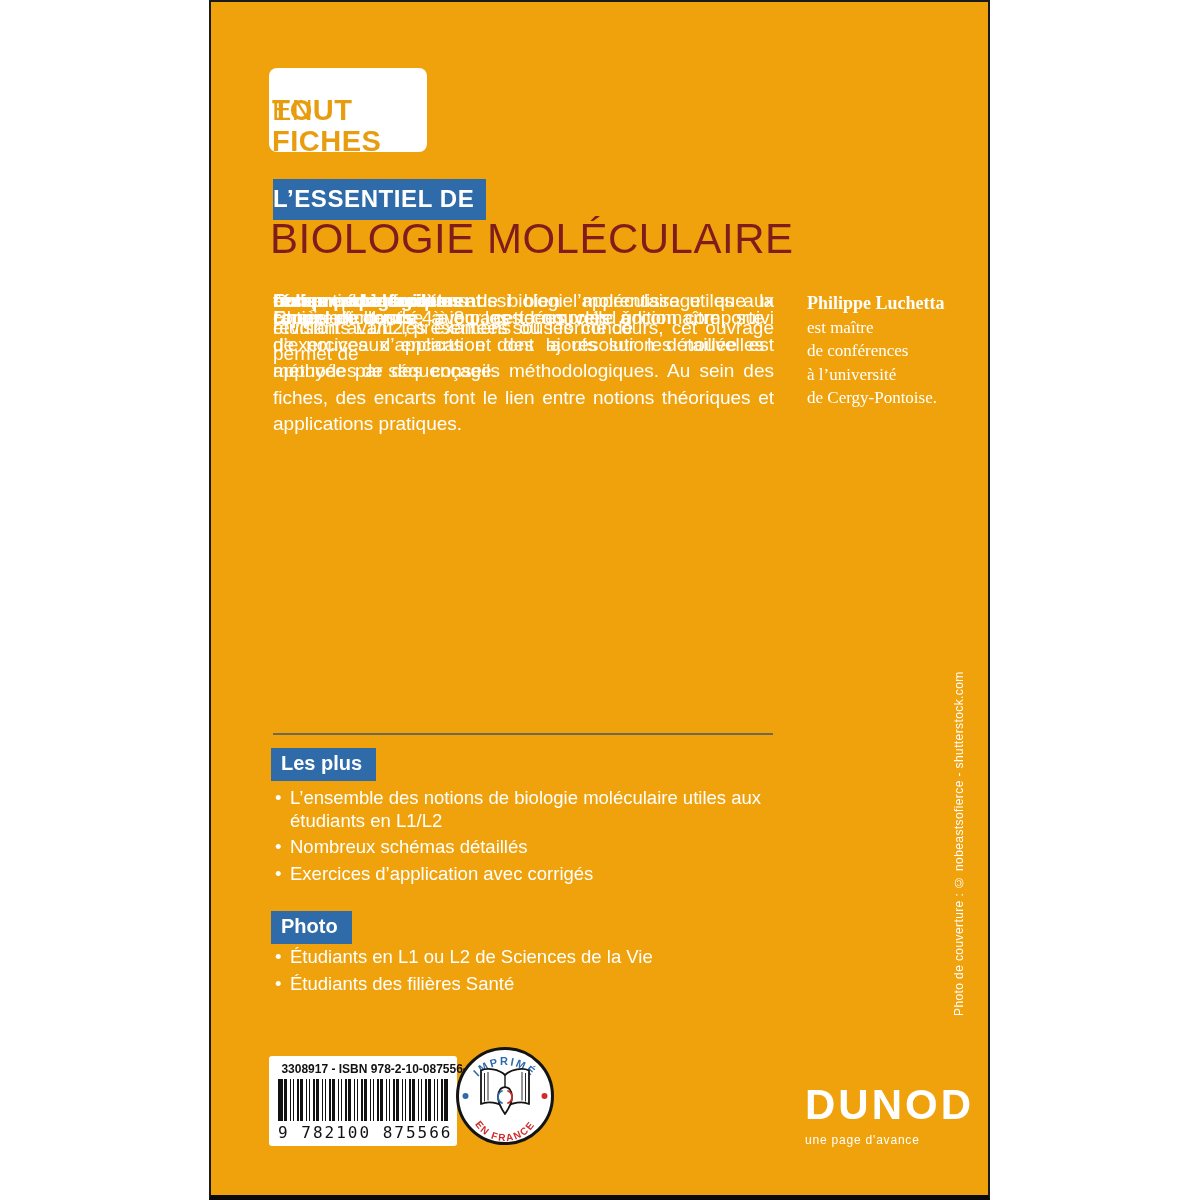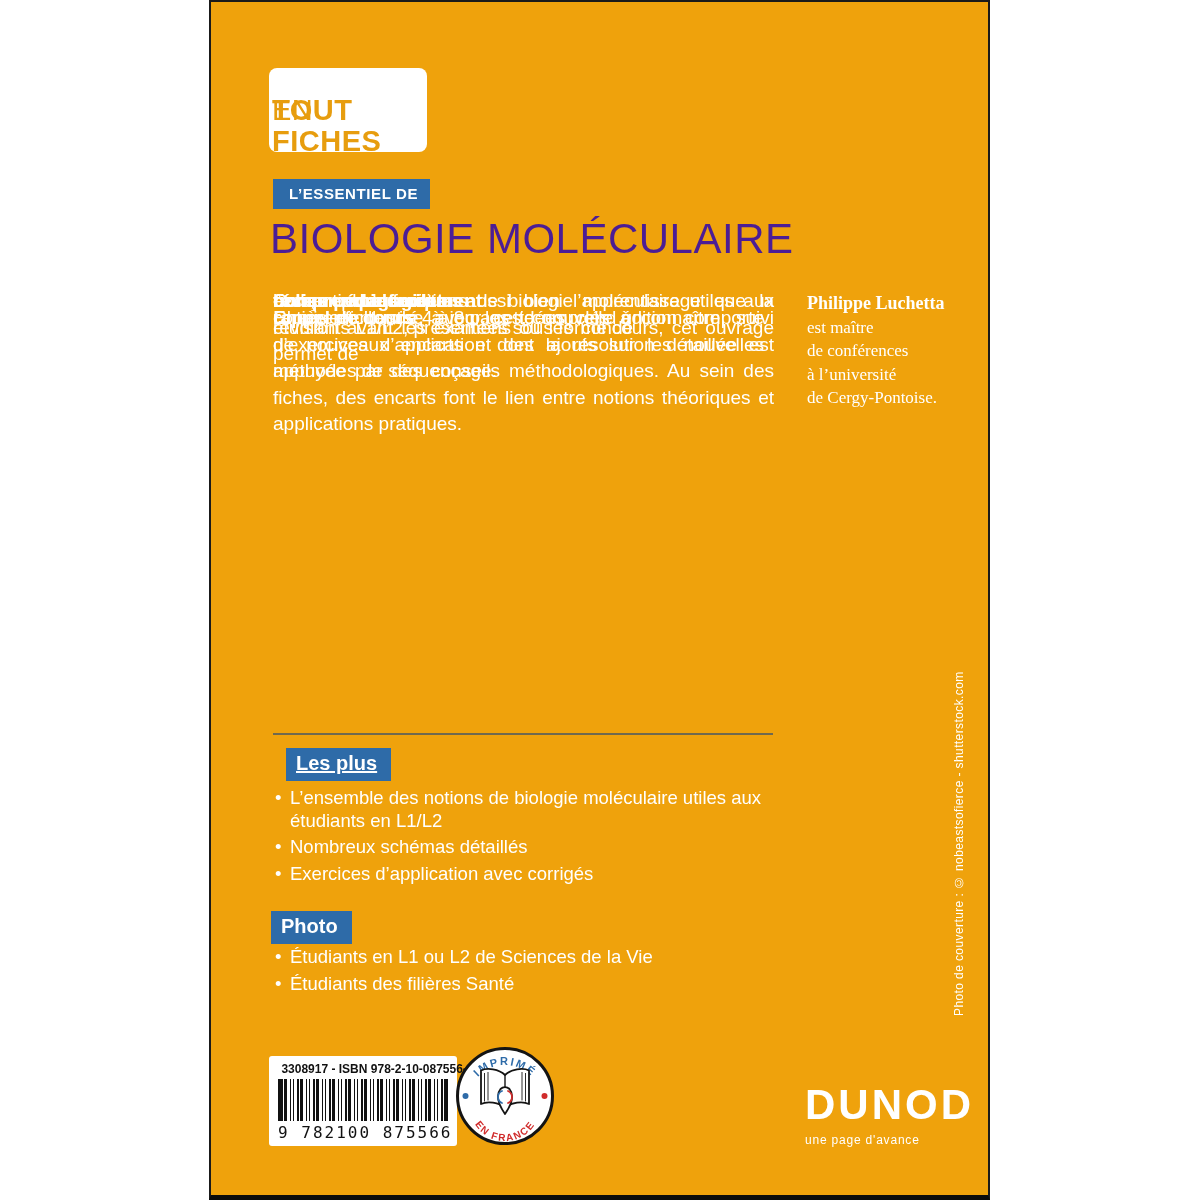--- a/index.html
+++ b/index.html
@@ -22,40 +22,40 @@
   .card *{position:absolute;}
 
   
   .logo-box{left:58px;top:66px;width:158px;height:84px;background:#ffffff;border-radius:8px;
     display:flex;flex-direction:column;justify-content:center;padding-left:3px;}
   .logo-box span{position:static;}
   .logo-line{font-size:29px;line-height:31px;font-weight:800;color:#e79d0e;letter-spacing:0.5px;display:block;}
   .logo-en{font-weight:400;}
 
   
-  .kicker{left:62px;top:177px;background:var(--blue);color:#fff;font-size:15px;font-weight:700;
-    padding:6px 12px 7px 16px;letter-spacing:0.6px;white-space:nowrap;}
-  .title{left:59px;top:213px;color:#4c1d95;font-size:42px;font-weight:400;letter-spacing:0.5px;white-space:nowrap;}
+  .kicker{left:62px;top:177px;background:var(--blue);color:#fff;font-size:24px;font-weight:700;
+    padding:6px 12px 7px 0;letter-spacing:0.6px;white-space:nowrap;}
+  .title{left:59px;top:213px;color:#7f1d1d;font-size:42px;font-weight:400;letter-spacing:0.5px;white-space:nowrap;}
 
   
   .intro{left:62px;top:286px;width:501px;color:#fff;font-size:19px;line-height:26.5px;text-align:justify;}
   .intro p{position:static;margin:0 10px 17px 0;}
   .intro b{font-weight:700;}
 
   
   .author{left:596px;top:290px;width:175px;color:#fff;font-size:17px;line-height:23.5px;}
   .author div{position:static;font-family:Liberation Serif, serif;}
   .author .name{font-weight:700;font-size:18px;}
 
   .divider{left:62px;top:731px;width:500px;height:2px;background:#6f6950;}
 
   
   .section-label{background:var(--blue);color:#fff;font-weight:700;font-size:20px;
     padding:4px 14px 6px 10px;white-space:nowrap;}
-  .label-plus{left:75px;top:746px;text-decoration:underline;}
+  .label-plus{left:60px;top:746px;}
   .label-public{left:60px;top:909px;}
   ul.bullets{left:64px;width:508px;color:#fff;font-size:18.5px;line-height:22.5px;list-style:none;}
   .list-plus{top:785px;}
   .list-public{top:944px;}
   ul.bullets li{position:relative;padding-left:15px;margin-bottom:4px;}
   ul.bullets li::before{content:"•";position:absolute;left:0;top:0;}
 
   
   .barcode-box{left:58px;top:1054px;width:188px;height:90px;background:#fff;border-radius:3px;
     padding:6px 9px 4px 9px;text-align:center;}

